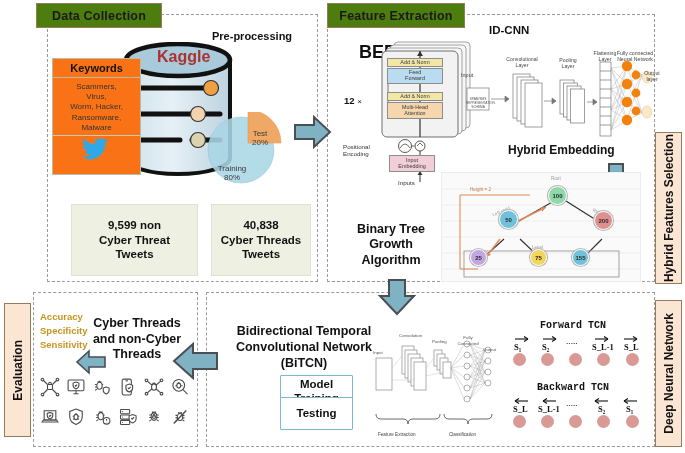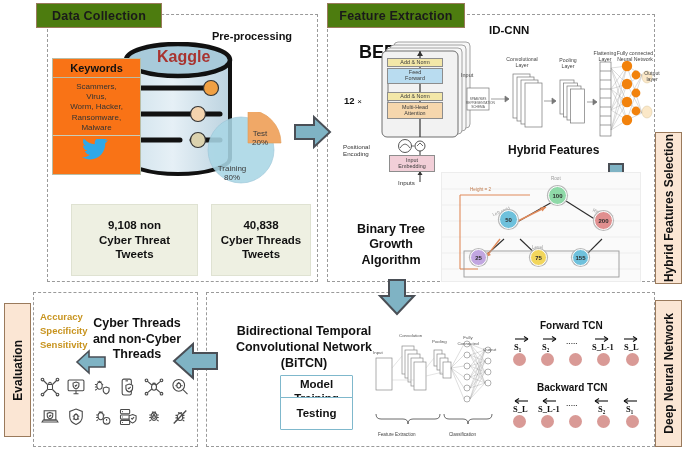--- a/index.html
+++ b/index.html
@@ -91,21 +91,21 @@
 
   
   .tnode { position:absolute; border-radius:50%; border:1.3px solid #ffffff;
            box-shadow:0 0 0 1.1px #b9b9b9; display:flex; align-items:center; justify-content:center;
            font-size:6px; color:#2b2b2b; font-weight:bold; }
 
   
   .tcnc { position:absolute; width:13px; height:13px; border-radius:50%; background:#d99a96; }
   .sublbl { position:absolute; font-family:"Liberation Serif", serif; font-size:8.5px; color:#111; font-weight:bold; white-space:nowrap; }
 
-  .ttl { position:absolute; font-family:Liberation Sans, sans-serif; font-weight:bold; font-size:10px; color:#111; }
+  .ttl { position:absolute; font-family:Liberation Mono, monospace; font-weight:bold; font-size:10px; color:#111; }
 </style>
 </head>
 <body>
 
 <div class="stage">
 
   <div class="panel" style="left:47px;top:14px;width:271px;height:268px;"></div>
   <div class="panel" style="left:327px;top:14px;width:328px;height:268px;"></div>
   <div class="panel" style="left:33px;top:292px;width:165px;height:155px;"></div>
   <div class="panel" style="left:206px;top:292px;width:449px;height:155px;"></div>
@@ -177,21 +177,21 @@
     <span>Test</span><br>
     <span>20%</span>
   </div>
   <div class="lbl c" style="left:210px;top:165px;width:44px;font-size:8px;color:#3a3a3a;font-weight:normal;">
     <span>Training</span><br>
     <span>80%</span>
   </div>
 
   <div class="countbox" style="left:71px;top:204px;width:127px;height:72px;">
     <div>
-      <span>9,108 non</span><br>
+      <span>9,599 non</span><br>
       <span>Cyber Threat</span><br>
       <span>Tweets</span>
     </div>
   </div>
   <div class="countbox" style="left:211px;top:204px;width:100px;height:72px;">
     <div>
       <span>40,838</span><br>
       <span>Cyber Threads</span><br>
       <span>Tweets</span>
     </div>
@@ -336,21 +336,21 @@
   </div>
   <div class="lbl c" style="left:614px;top:44px;width:42px;font-size:5.2px;font-weight:normal;color:#444;white-space:pre-line;line-height:1.2;">
     <span style="white-space:pre-line;">Fully connected
 Neural Network</span>
   </div>
   <div class="lbl c" style="left:638px;top:64px;width:28px;font-size:5.2px;font-weight:normal;color:#444;white-space:pre-line;line-height:1.2;">
     <span style="white-space:pre-line;">Output
 layer</span>
   </div>
   <div class="lbl" style="left:508px;top:144px;font-size:12px;">
-    <span>Hybrid Features</span>
+    <span>Hybrid Embedding</span>
   </div>
 
   <svg class="abs" style="left:596px;top:162px;" width="40" height="46" viewBox="0 0 40 46">
     <path d="M13 2 L27 2 L27 26 L35 26 L20 43 L5 26 L13 26 Z" fill="#7fb3c4" stroke="#4a4f56" stroke-width="2"></path>
   </svg>
 
   <div class="lbl c" style="left:345px;top:206px;width:92px;font-size:12.5px;line-height:1.25;white-space:pre-line;">
     <span style="white-space:pre-line;">Binary Tree
 Growth
 Algorithm</span>

